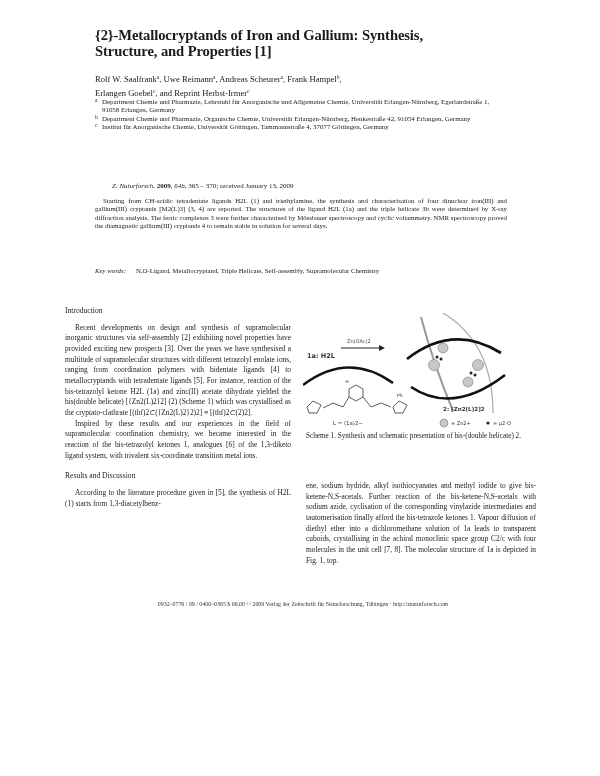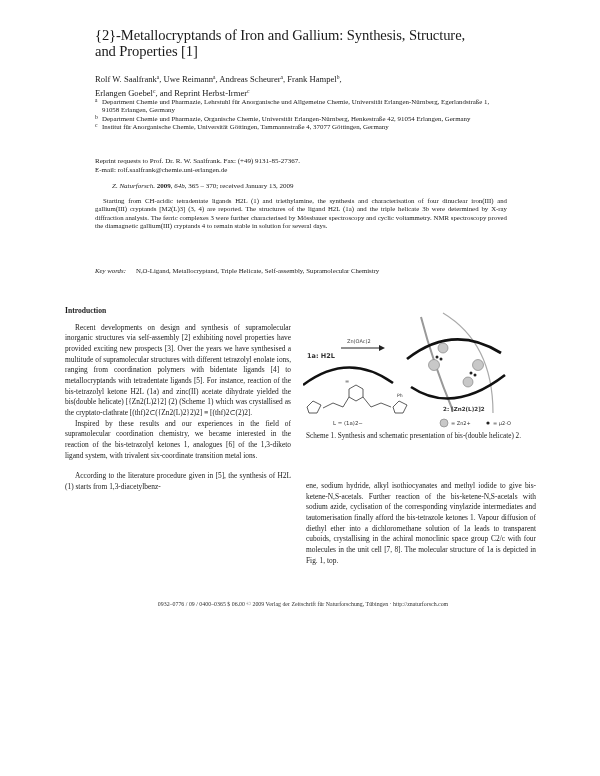--- a/index.html
+++ b/index.html
@@ -1,21 +1,21 @@
 <!DOCTYPE html>
 <html><head>
 <meta charset="utf-8">
 <style>
   html, body { margin: 0; padding: 0; background: #ffffff; }
   body { width: 600px; height: 776px; position: relative; overflow: hidden;
          font-family: "Liberation Serif", "DejaVu Serif", serif; color: #1a1a1a; }
   .page { position: absolute; left: 0; top: 0; width: 600px; height: 776px; }
 
   .title { position: absolute; left: 95px; top: 27px; width: 380px;
-           font-size: 14.6px; font-weight: normal; line-height: 16px; letter-spacing: -0.1px; }
+           font-size: 14.6px; font-weight: bold; line-height: 16px; letter-spacing: -0.1px; }
   .authors { position: absolute; left: 95px; top: 72px; width: 360px;
              font-size: 8.6px; line-height: 11.5px; }
   .authors sup { font-size: 5.5px; vertical-align: 3px; }
 
   .affils { position: absolute; left: 95px; top: 98px; width: 400px;
             font-size: 6.9px; line-height: 8.3px; }
   .affil { position: relative; padding-left: 7px; }
   .affil .mk { position: absolute; left: 0; top: -2px; font-size: 5.5px; }
 
   .reprint { position: absolute; left: 95px; top: 157px; width: 400px;
@@ -27,21 +27,21 @@
   .abstract { position: absolute; left: 95px; top: 197px; width: 412px;
               font-size: 6.8px; line-height: 8.45px; text-align: justify; text-indent: 8px; }
   .keywords { position: absolute; left: 95px; top: 267px; width: 412px;
               font-size: 6.8px; line-height: 8.45px; }
   .keywords .kw-label { font-style: italic; display: inline-block; width: 41px; }
   .keywords .kw-text { display: inline-block; width: 300px; vertical-align: top; }
 
   .col { position: absolute; font-size: 7.4px; line-height: 10.65px; text-align: justify; }
   .col-left { left: 65px; top: 306px; width: 226px; }
   .col-right { left: 306px; top: 481px; width: 230px; }
-  .sec-head { font-weight: bold; font-size: 7.6px; margin: 0 0 6px 0; }
+  .sec-head { font-weight: normal; font-size: 7.6px; margin: 0 0 6px 0; }
   .para { margin: 0; text-indent: 10px; }
   .gap { height: 10px; }
 
   .scheme { position: absolute; left: 303px; top: 303px; width: 236px; height: 126px; }
   .caption { position: absolute; left: 306px; top: 432px; width: 230px;
              font-size: 7.2px; line-height: 9px; text-align: justify; }
 
   .footer { position: absolute; left: 88px; top: 601px; width: 430px;
             font-size: 5.9px; line-height: 7px; text-align: center; color: #333; }
 </style>
@@ -69,43 +69,40 @@
     <div class="affil">
       <span class="mk">b</span>
       <span>Department Chemie und Pharmazie, Organische Chemie, Universität Erlangen-Nürnberg, Henkestraße 42, 91054 Erlangen, Germany</span>
     </div>
     <div class="affil">
       <span class="mk">c</span>
       <span>Institut für Anorganische Chemie, Universität Göttingen, Tammannstraße 4, 37077 Göttingen, Germany</span>
     </div>
   </div>
 
-  <div class="reprint">
-    <div>Reprint requests to Prof. Dr. R. W. Saalfrank. Fax: (+49) 9131-85-27367.</div>
-    <div>E-mail: rolf.saalfrank@chemie.uni-erlangen.de</div>
-  </div>
 
   <div class="journal">
     <i>Z. Naturforsch.</i>
     <b>2009</b>,
     <i>64b</i>,
     <span>365 – 370; received January 13, 2009</span>
   </div>
 
   <div class="abstract">Starting from CH-acidic tetradentate ligands H2L (1) and triethylamine, the synthesis and characterisation of four dinuclear iron(III) and gallium(III) cryptands [M2(L)3] (3, 4) are reported. The structures of the ligand H2L (1a) and the triple helicate 3b were determined by X-ray diffraction analysis. The ferric complexes 3 were further characterised by Mössbauer spectroscopy and cyclic voltammetry. NMR spectroscopy proved the diamagnetic gallium(III) cryptands 4 to remain stable in solution for several days.</div>
 
   <div class="keywords">
     <span class="kw-label">Key words:</span><span class="kw-text">N,O-Ligand, Metallocryptand, Triple Helicate, Self-assembly, Supramolecular Chemistry</span>
   </div>
 
   <div class="col col-left">
     <div class="sec-head">Introduction</div>
     <p class="para">Recent developments on design and synthesis of supramolecular inorganic structures via self-assembly [2] exhibiting novel properties have provided exciting new prospects [3]. Over the years we have synthesised a multitude of supramolecular structures with different tetrazolyl enolate ions, ranging from coordination polymers with bidentate ligands [4] to metallocryptands with tetradentate ligands [5]. For instance, reaction of the bis-tetrazolyl ketone H2L (1a) and zinc(II) acetate dihydrate yielded the bis(double helicate) [{Zn2(L)2}2] (2) (Scheme 1) which was crystallised as the cryptato-clathrate [(thf)2⊂({Zn2(L)2}2)2] ≡ [(thf)2⊂(2)2].</p>
     <p class="para">Inspired by these results and our experiences in the field of supramolecular coordination chemistry, we became interested in the reaction of the bis-tetrazolyl ketones 1, analogues [6] of the 1,3-diketo ligand system, with trivalent six-coordinate transition metal ions.</p>
     <div class="gap"></div>
+    <div class="sec-head">Results and Discussion</div>
     <p class="para">According to the literature procedure given in [5], the synthesis of H2L (1) starts from 1,3-diacetylbenz-</p>
   </div>
 
   <div class="scheme">
     <svg width="236" height="126" viewBox="0 0 236 126">
 
       <text x="4" y="55" font-size="6.5" font-weight="bold" font-family="DejaVu Sans, sans-serif" fill="#333">1a: H2L</text>
       <text x="44" y="40" font-size="5" font-family="DejaVu Sans, sans-serif" fill="#444">Zn(OAc)2</text>
       <line x1="38" y1="45" x2="76" y2="45" stroke="#222" stroke-width="1"></line>
       <polygon points="76,42 82,45 76,48" fill="#222"></polygon>

